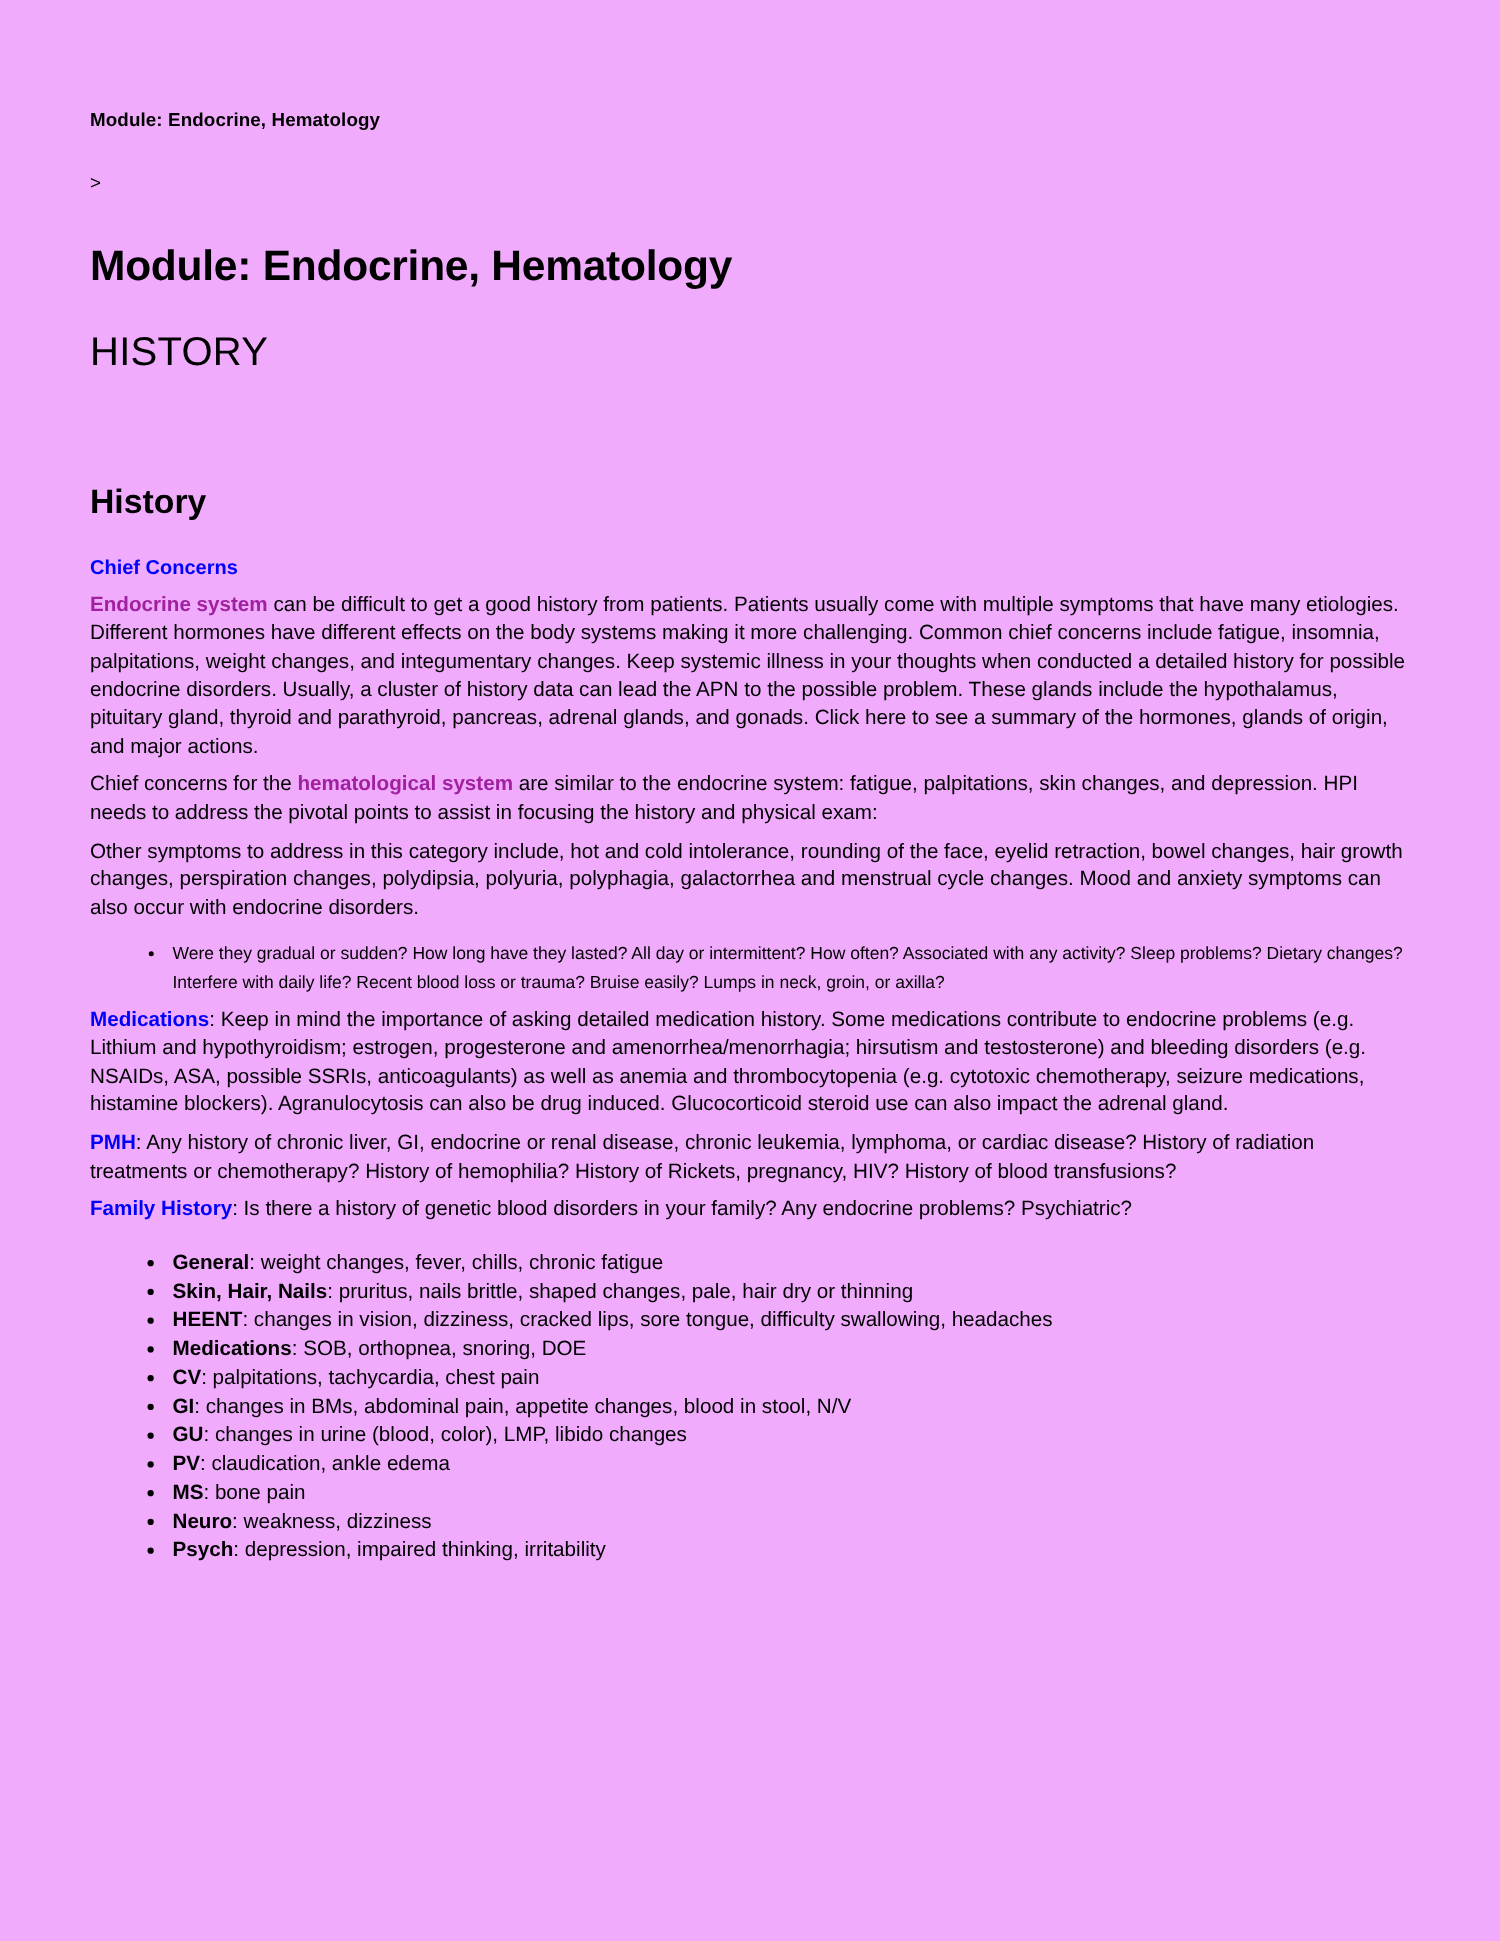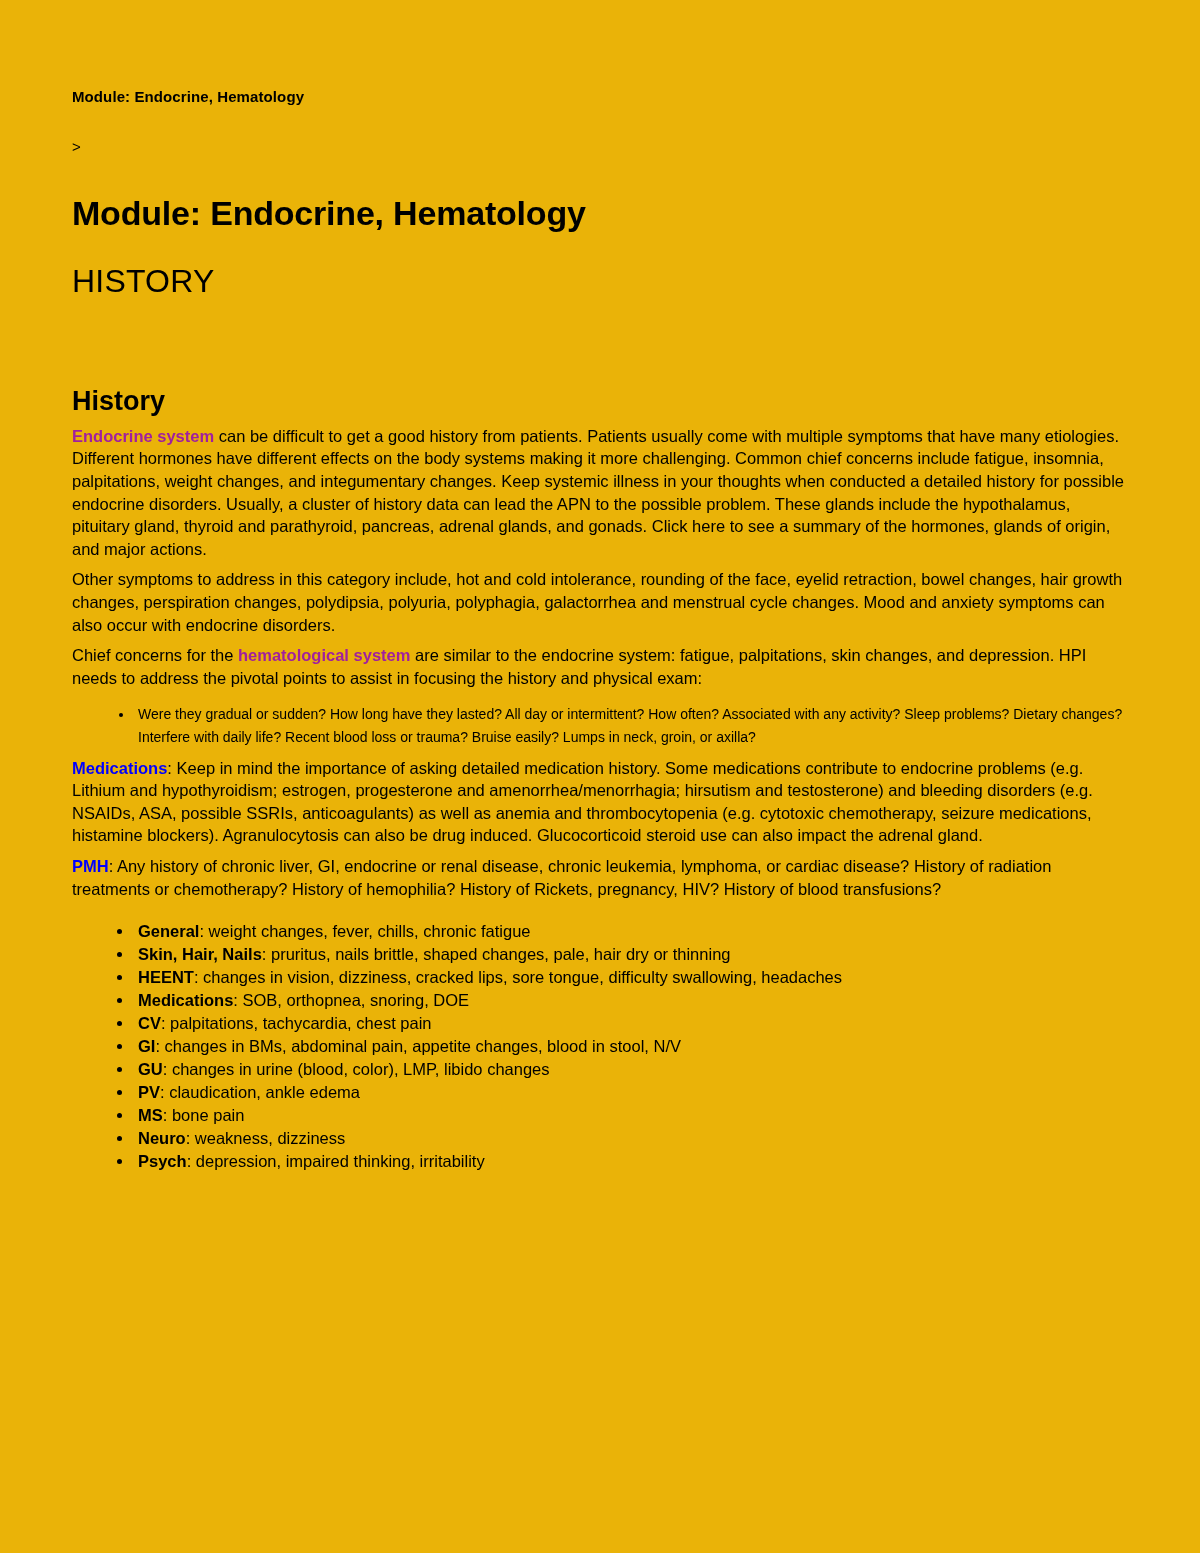--- a/index.html
+++ b/index.html
@@ -13,21 +13,21 @@
     min-height: 1553px;
     font-family: "Liberation Sans", sans-serif;
     color: #000000;
     -webkit-font-smoothing: none;
   }
   .page {
     width: 1200px;
     min-height: 1553px;
     box-sizing: border-box;
     padding: 88px 70px 40px 72px;
-    background: #eab308;
+    background: #f0abfc;
   }
   .doc-header {
     font-size: 15px;
     font-weight: bold;
     line-height: 1.2;
     margin: 0 0 0 0;
     letter-spacing: 0.1px;
   }
   .breadcrumb {
     font-size: 15px;
@@ -106,35 +106,39 @@
   <div class="doc-header">Module: Endocrine, Hematology</div>
 
   <div class="breadcrumb">&gt;</div>
 
   <h1 class="title">Module: Endocrine, Hematology</h1>
 
   <h2 class="subtitle">HISTORY</h2>
 
   <h3 class="section-title">History</h3>
 
+  <p class="lead-head">
+    <span class="blue-head">Chief Concerns</span>
+  </p>
 
   <p class="body"><span class="magenta">Endocrine system</span><span> can be difficult to get a good history from patients. Patients usually come with multiple symptoms that have many etiologies. Different hormones have different effects on the body systems making it more challenging. Common chief concerns include fatigue, insomnia, palpitations, weight changes, and integumentary changes. Keep systemic illness in your thoughts when conducted a detailed history for possible endocrine disorders. Usually, a cluster of history data can lead the APN to the possible problem. These glands include the hypothalamus, pituitary gland, thyroid and parathyroid, pancreas, adrenal glands, and gonads. Click here to see a summary of the hormones, glands of origin, and major actions.</span></p>
 
+  <p class="body"><span>Chief concerns for the </span><span class="magenta">hematological system</span><span> are similar to the endocrine system: fatigue, palpitations, skin changes, and depression. HPI needs to address the pivotal points to assist in focusing the history and physical exam:</span></p>
+
   <p class="body">Other symptoms to address in this category include, hot and cold intolerance, rounding of the face, eyelid retraction, bowel changes, hair growth changes, perspiration changes, polydipsia, polyuria, polyphagia, galactorrhea and menstrual cycle changes. Mood and anxiety symptoms can also occur with endocrine disorders.</p>
-
-  <p class="body"><span>Chief concerns for the </span><span class="magenta">hematological system</span><span> are similar to the endocrine system: fatigue, palpitations, skin changes, and depression. HPI needs to address the pivotal points to assist in focusing the history and physical exam:</span></p>
 
   <ul class="bullets">
     <li>Were they gradual or sudden? How long have they lasted? All day or intermittent? How often? Associated with any activity? Sleep problems? Dietary changes? Interfere with daily life? Recent blood loss or trauma? Bruise easily? Lumps in neck, groin, or axilla?</li>
   </ul>
 
   <p class="body"><span class="blue-head">Medications</span><span>: Keep in mind the importance of asking detailed medication history. Some medications contribute to endocrine problems (e.g. Lithium and hypothyroidism; estrogen, progesterone and amenorrhea/menorrhagia; hirsutism and testosterone) and bleeding disorders (e.g. NSAIDs, ASA, possible SSRIs, anticoagulants) as well as anemia and thrombocytopenia (e.g. cytotoxic chemotherapy, seizure medications, histamine blockers). Agranulocytosis can also be drug induced. Glucocorticoid steroid use can also impact the adrenal gland.</span></p>
 
   <p class="body"><span class="blue-head">PMH</span><span>: Any history of chronic liver, GI, endocrine or renal disease, chronic leukemia, lymphoma, or cardiac disease? History of radiation treatments or chemotherapy? History of hemophilia?  History of Rickets, pregnancy, HIV? History of blood transfusions?</span></p>
 
+  <p class="body"><span class="blue-head">Family History</span><span>: Is there a history of genetic blood disorders in your family? Any endocrine problems? Psychiatric?</span></p>
 
 
 
   <ul class="ros-list">
       <li><b>General</b><span>: weight changes, fever, chills, chronic fatigue</span></li>
       <li><b>Skin, Hair, Nails</b><span>: pruritus, nails brittle, shaped changes, pale, hair dry or thinning</span></li>
       <li><b>HEENT</b><span>: changes in vision, dizziness, cracked lips, sore tongue, difficulty swallowing, headaches</span></li>
       <li><b>Medications</b><span>: SOB, orthopnea, snoring, DOE</span></li>
       <li><b>CV</b><span>: palpitations, tachycardia, chest pain</span></li>
       <li><b>GI</b><span>: changes in BMs, abdominal pain, appetite changes, blood in stool, N/V</span></li>

